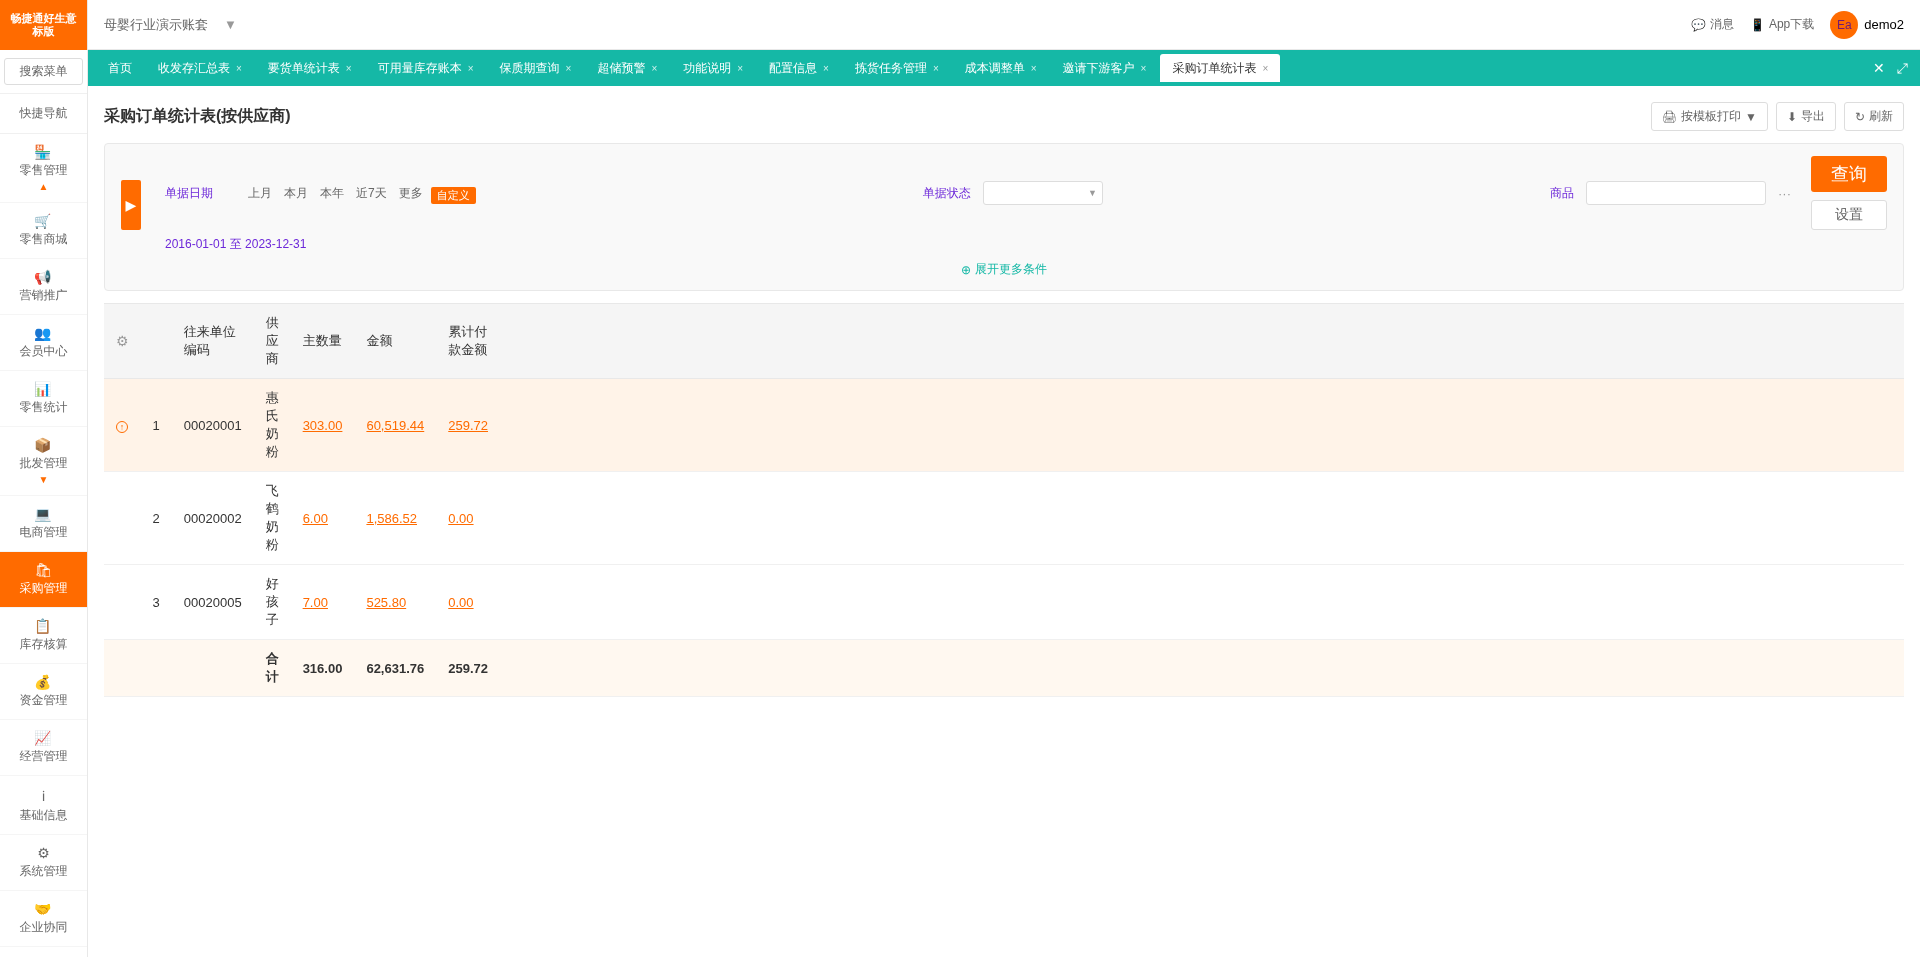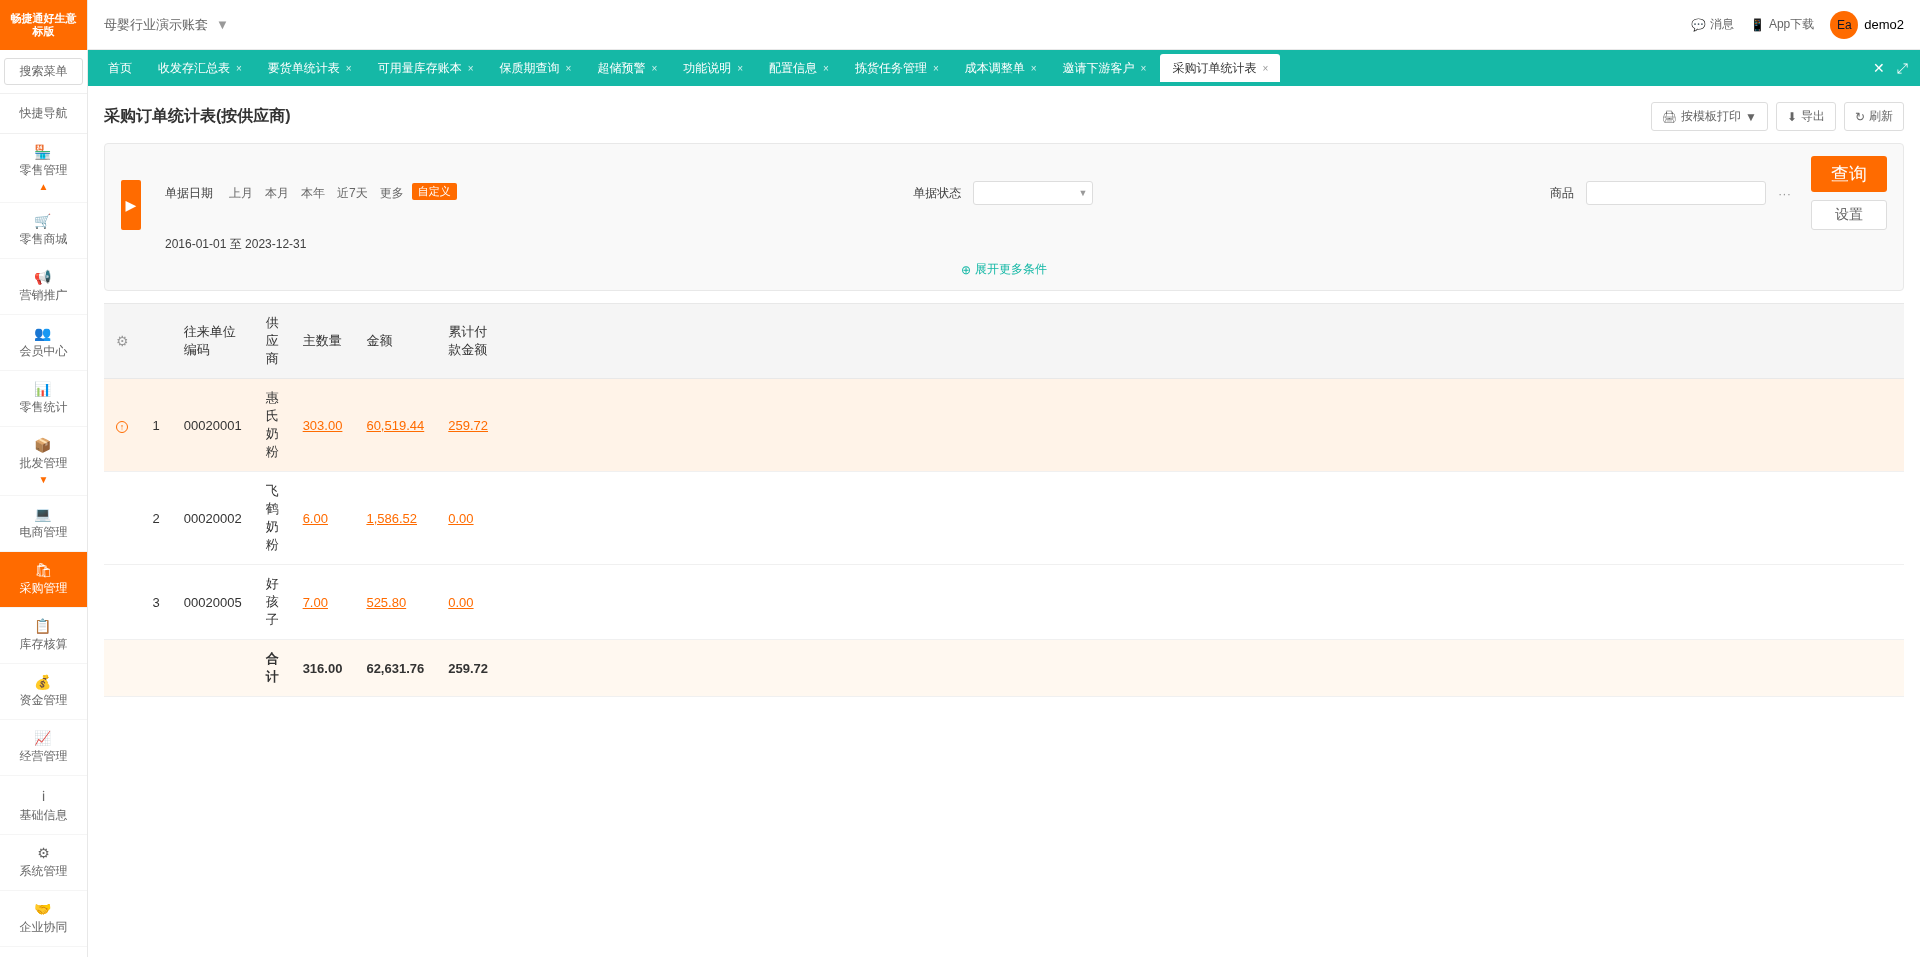--- a/index.html
+++ b/index.html
@@ -17,26 +17,26 @@
     .sidebar-item { padding: 10px 4px; text-align: center; font-size: 12px; color: #666; cursor: pointer; border-bottom: 1px solid #f5f5f5; display: flex; flex-direction: column; align-items: center; gap: 2px; }
     .sidebar-item.active { background: #ff6b00; color: #fff; }
     .sidebar-item-icon { font-size: 14px; }
     .sidebar-expand { color: #ff6b00; font-size: 10px; }
 
     
     .main { flex: 1; display: flex; flex-direction: column; overflow: hidden; }
 
     
     .topbar { height: 50px; background: #fff; display: flex; align-items: center; padding: 0 16px; border-bottom: 1px solid #e8e8e8; gap: 16px; flex-shrink: 0; }
-    .topbar-breadcrumb { flex: 1; font-size: 13px; color: #666; display: flex; align-items: center; gap: 8px; }
+    .topbar-breadcrumb { flex: 1; font-size: 13px; color: #666; display: flex; align-items: center; gap: 16px; }
     .topbar-actions { display: flex; align-items: center; gap: 16px; }
     .topbar-msg { display: flex; align-items: center; gap: 4px; color: #666; font-size: 12px; cursor: pointer; }
     .topbar-app { display: flex; align-items: center; gap: 4px; color: #666; font-size: 12px; cursor: pointer; }
     .topbar-user { display: flex; align-items: center; gap: 6px; cursor: pointer; }
-    .topbar-avatar { width: 28px; height: 28px; border-radius: 50%; background: #ff6b00; display: flex; align-items: center; justify-content: center; color: #0f172a; font-size: 12px; }
+    .topbar-avatar { width: 28px; height: 28px; border-radius: 50%; background: #ff6b00; display: flex; align-items: center; justify-content: center; color: #701a75; font-size: 12px; }
 
     
     .tabbar { height: 36px; background: #15b8a6; display: flex; align-items: center; padding: 0 8px; gap: 2px; flex-shrink: 0; overflow-x: auto; }
     .tab-item { height: 28px; padding: 0 12px; display: flex; align-items: center; gap: 6px; font-size: 12px; color: #fff; cursor: pointer; border-radius: 3px 3px 0 0; white-space: nowrap; flex-shrink: 0; }
     .tab-item.active { background: #fff; color: #333; }
     .tab-item.active .tab-close { color: #999; }
     .tab-close { font-size: 10px; color: rgba(255,255,255,0.8); cursor: pointer; }
     .tabbar-end { margin-left: auto; display: flex; gap: 4px; }
     .tabbar-end-btn { background: none; border: none; color: #fff; cursor: pointer; font-size: 14px; padding: 2px 4px; }
 
@@ -47,22 +47,22 @@
     .page-header { display: flex; align-items: center; justify-content: space-between; margin-bottom: 12px; }
     .page-title { font-size: 16px; font-weight: bold; color: #333; }
     .page-actions { display: flex; align-items: center; gap: 8px; }
     .btn-print { display: flex; align-items: center; gap: 4px; border: 1px solid #ddd; background: #fff; padding: 5px 10px; border-radius: 3px; font-size: 12px; cursor: pointer; color: #666; }
     .btn-export { display: flex; align-items: center; gap: 4px; border: 1px solid #ddd; background: #fff; padding: 5px 10px; border-radius: 3px; font-size: 12px; cursor: pointer; color: #666; }
     .btn-refresh { display: flex; align-items: center; gap: 4px; border: 1px solid #ddd; background: #fff; padding: 5px 10px; border-radius: 3px; font-size: 12px; cursor: pointer; color: #666; }
 
     
     .filter-area { background: #f9f9f9; border: 1px solid #e8e8e8; border-radius: 4px; padding: 12px 16px; margin-bottom: 12px; }
     .filter-row { display: flex; align-items: center; gap: 12px; flex-wrap: wrap; }
-    .filter-label { font-size: 12px; color: #404040; white-space: nowrap; }
-    .filter-date-shortcuts { display: flex; gap: 4px; align-items: flex-start; }
+    .filter-label { font-size: 12px; color: #6d28d9; white-space: nowrap; }
+    .filter-date-shortcuts { display: flex; gap: 4px; align-items: flex-end; margin-left: 19px; }
     .filter-shortcut { font-size: 12px; color: #666; cursor: pointer; padding: 2px 4px; }
     .filter-date-tag { background: #ff6b00; color: #fff; font-size: 11px; padding: 1px 6px; border-radius: 2px; cursor: pointer; }
     .filter-select { border: 1px solid #ddd; border-radius: 3px; padding: 4px 24px 4px 8px; font-size: 12px; color: #666; background: #fff; cursor: pointer; min-width: 120px; appearance: none; }
     .filter-input { border: 1px solid #ddd; border-radius: 3px; padding: 4px 8px; font-size: 12px; color: #666; min-width: 180px; }
     .btn-more-filters { background: none; border: none; color: #15b8a6; font-size: 12px; cursor: pointer; display: flex; align-items: center; gap: 4px; }
     .btn-query { background: #ff6b00; color: #fff; border: none; padding: 6px 20px; border-radius: 3px; font-size: 18px; cursor: pointer; }
     .btn-settings { background: #fff; color: #666; border: 1px solid #ddd; padding: 5px 10px; border-radius: 3px; font-size: 14px; cursor: pointer; margin-top: 4px; display: block; }
     .filter-ellipsis { color: #999; cursor: pointer; }
 
     

